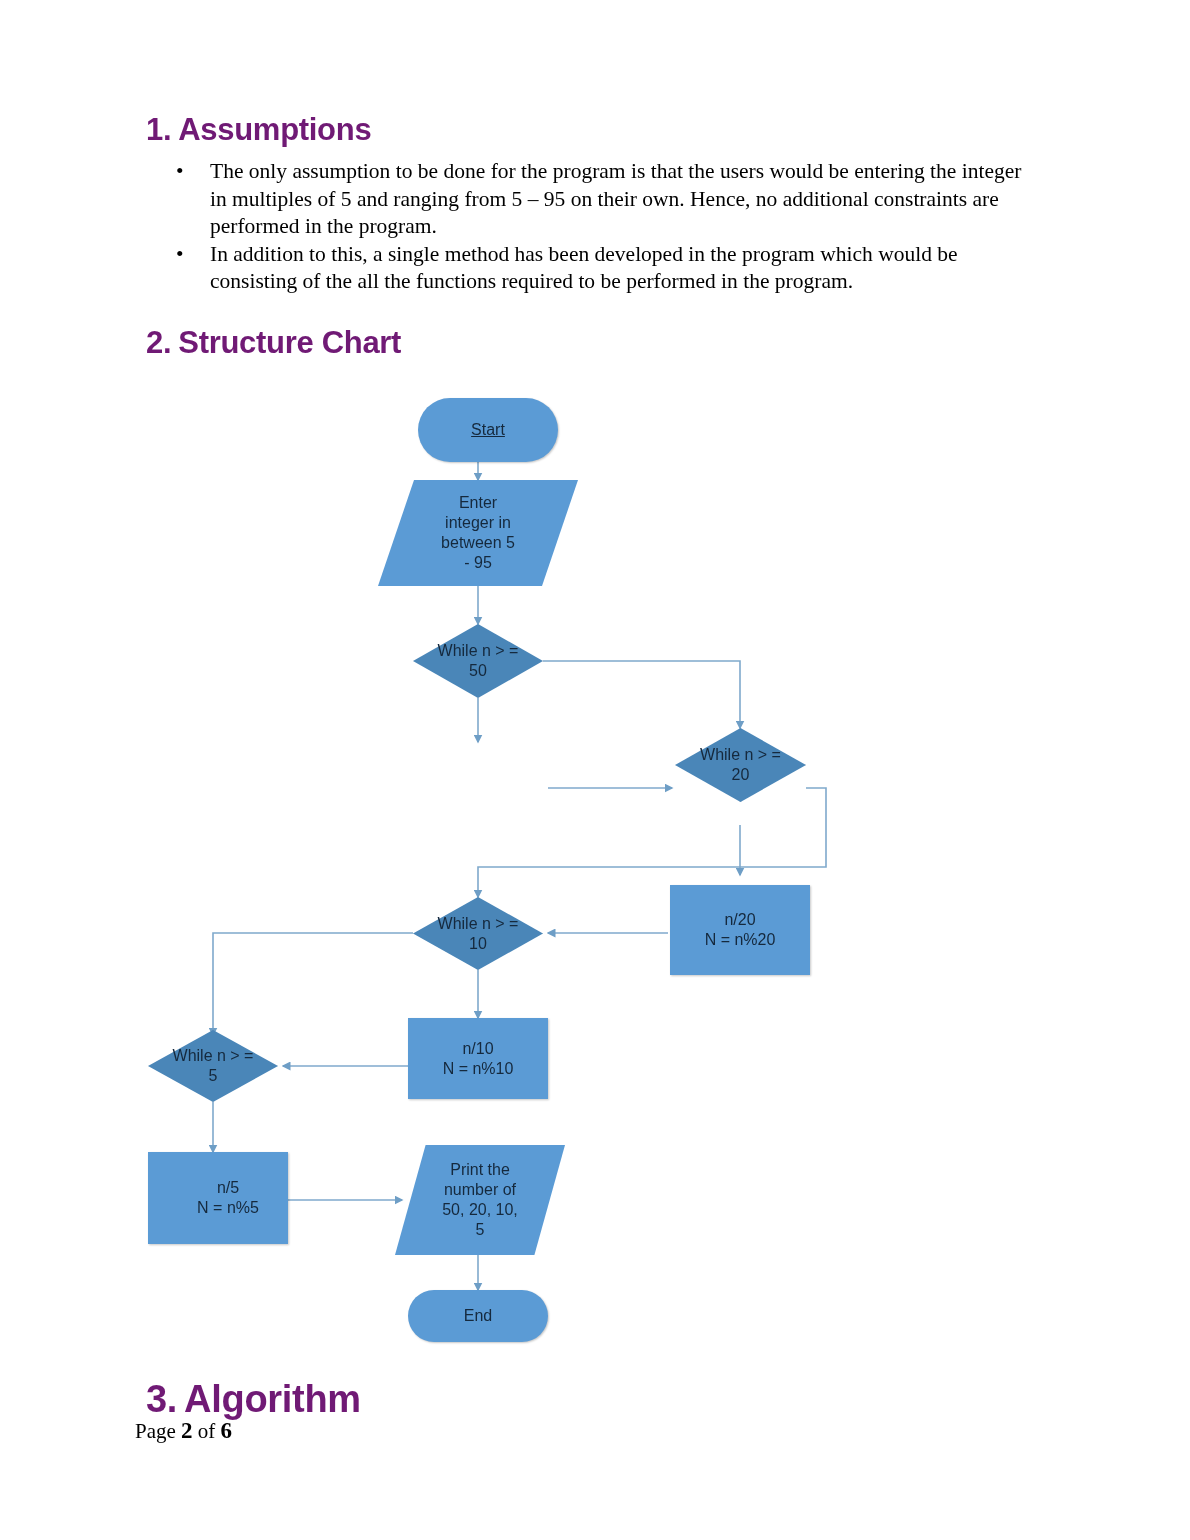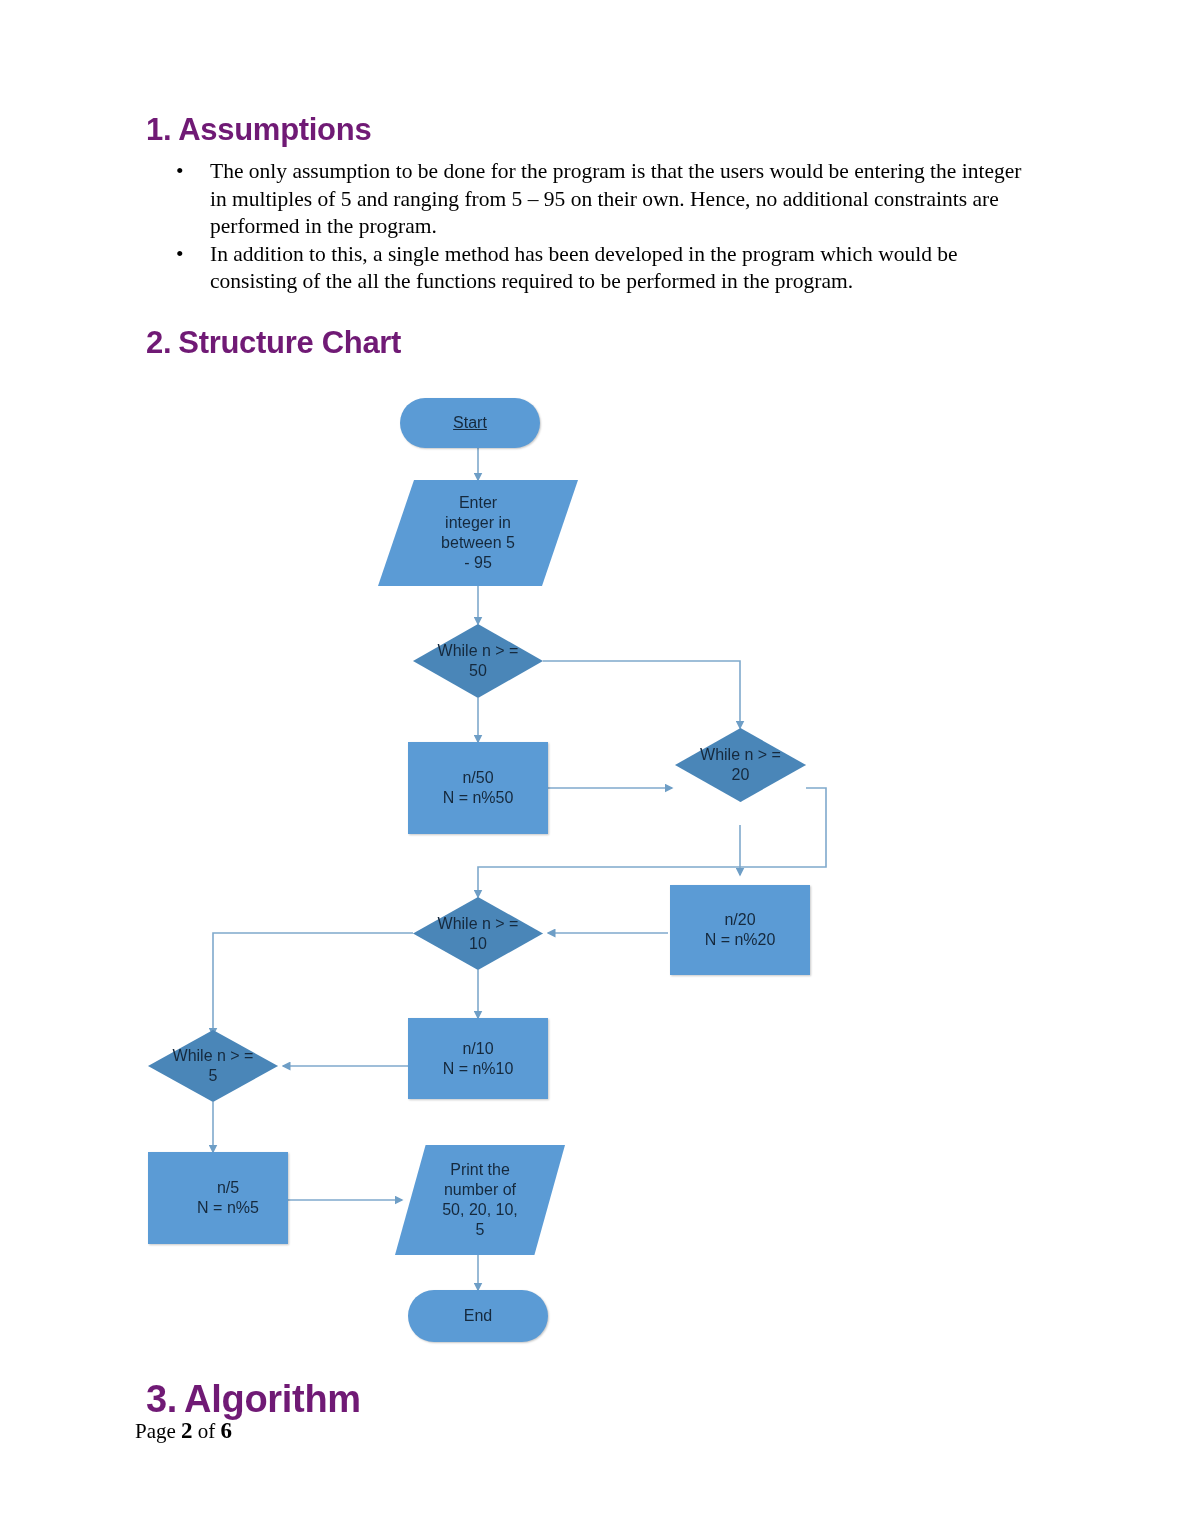--- a/index.html
+++ b/index.html
@@ -219,21 +219,21 @@
         <line x1="283" y1="686" x2="153" y2="686" marker-end="url(#arrow)"></line>
 
         <line x1="83" y1="722" x2="83" y2="772" marker-end="url(#arrow)"></line>
 
         <line x1="158" y1="820" x2="272" y2="820" marker-end="url(#arrow)"></line>
 
         <line x1="348" y1="875" x2="348" y2="910" marker-end="url(#arrow)"></line>
       </g>
     </svg>
 
-    <div class="node terminator" style="left:270px; top:18px; width:140px; height:50px;text-decoration:underline;">
+    <div class="node terminator" style="left:288px; top:18px; width:140px; height:64px;text-decoration:underline;">
       <span class="node-label">Start</span>
     </div>
 
     <div class="io-wrap" style="left:248px; top:100px; width:200px; height:106px;">
       <div class="io-shape"></div>
       <div class="io-inner node">
         <span class="node-label">
           <span>Enter</span><br>
           <span>integer in</span><br>
           <span>between 5</span><br>
@@ -245,26 +245,20 @@
     <div class="decision-wrap" style="left:283px; top:244px; width:130px; height:74px;">
       <div class="decision-shape" style="transform:rotate(0deg); clip-path:polygon(50% 0%,100% 50%,50% 100%,0% 50%); -webkit-clip-path:polygon(50% 0%,100% 50%,50% 100%,0% 50%);"></div>
       <div class="decision-inner node">
         <span class="node-label">
           <span>While n &gt; =</span><br>
           <span>50</span>
         </span>
       </div>
     </div>
 
-    <div class="node process" style="left:278px; top:362px; width:140px; height:92px;">
-      <span class="node-label">
-        <span>n/50</span><br>
-        <span>N = n%50</span>
-      </span>
-    </div>
 
     <div class="decision-wrap" style="left:545px; top:348px; width:131px; height:74px;">
       <div class="decision-shape" style="transform:rotate(0deg); clip-path:polygon(50% 0%,100% 50%,50% 100%,0% 50%); -webkit-clip-path:polygon(50% 0%,100% 50%,50% 100%,0% 50%);"></div>
       <div class="decision-inner node">
         <span class="node-label">
           <span>While n &gt; =</span><br>
           <span>20</span>
         </span>
       </div>
     </div>

